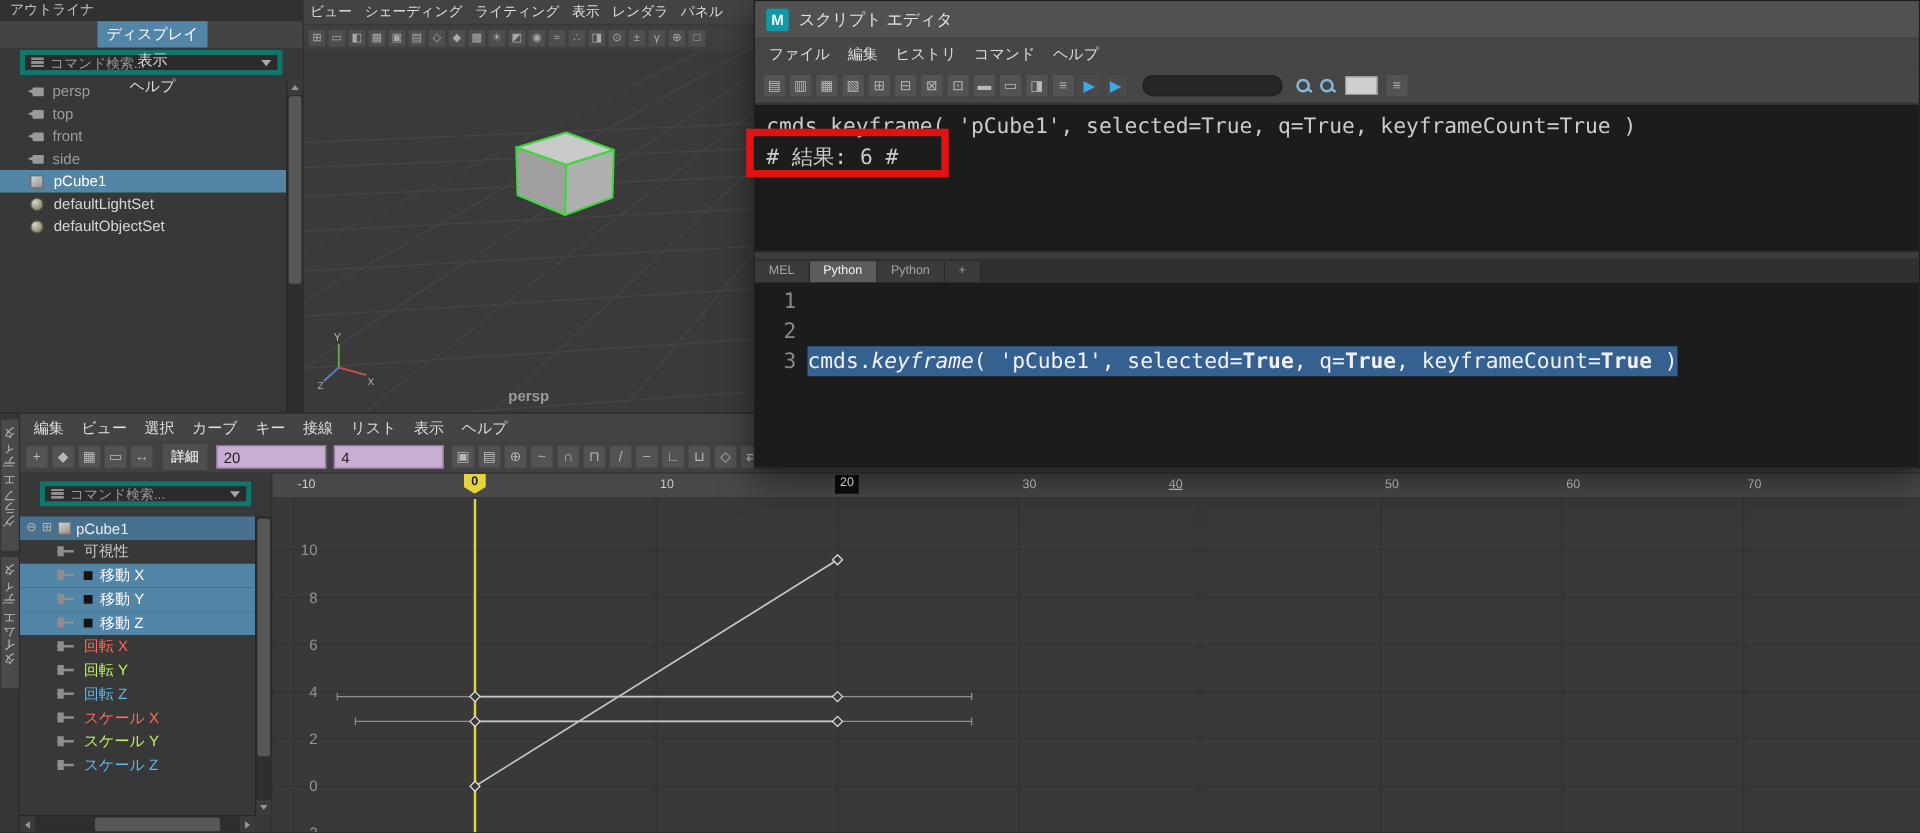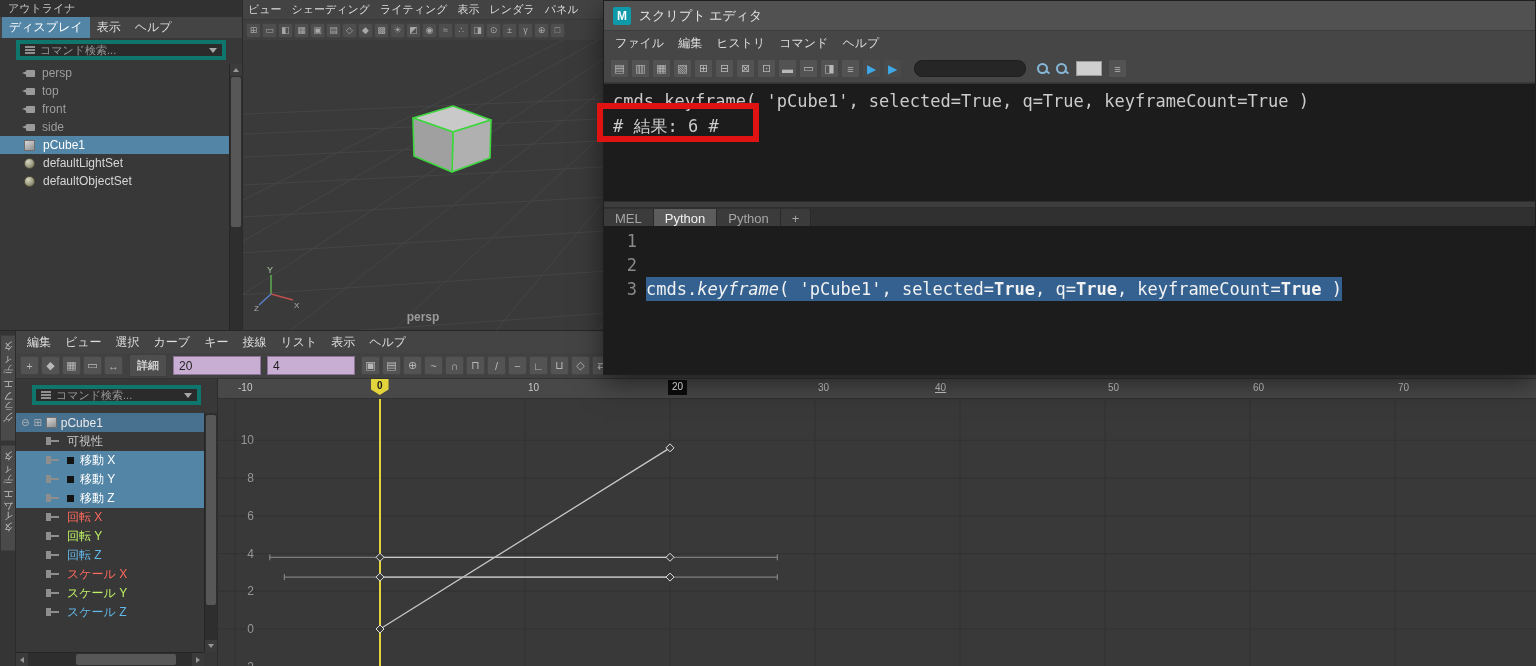--- a/index.html
+++ b/index.html
@@ -28,21 +28,21 @@
   .arr.up::after{border-left:3px solid transparent;border-right:3px solid transparent;border-bottom:4px solid #969696;}
   .arr.down::after{border-left:3px solid transparent;border-right:3px solid transparent;border-top:4px solid #969696;}
   .arr.left::after{border-top:3px solid transparent;border-bottom:3px solid transparent;border-right:4px solid #969696;}
   .arr.right::after{border-top:3px solid transparent;border-bottom:3px solid transparent;border-left:4px solid #969696;}
   .arr.up{top:0}.arr.down{bottom:0}.arr.left{left:0}.arr.right{right:0}
   .thumb{position:absolute;background:#575757;border-radius:2px;}
 
   
   #outliner{position:absolute;left:0;top:0;width:243px;height:406px;background:#383838;border-right:1px solid #2a2a2a;}
   .ol-title{height:17px;background:#313131;font-size:11px;color:#c6c6c6;line-height:17px;padding-left:8px;}
-  .ol-menus{display:flex;height:21px;background:#444;align-items:center;padding-left:2px;}
+  .ol-menus{display:flex;height:21px;background:#444;align-items:center;padding-left:2px;flex-direction:column;}
   .ol-list{position:absolute;top:64px;left:0;right:13px;bottom:14px;overflow:hidden;}
   .ol-row{display:flex;align-items:center;height:18px;padding-left:22px;font-size:12px;color:#d6d6d6;}
   .ol-row.dim .ol-label{color:#9c9c9c;}
   .ol-row.selected{background:#5285a6;}
   .ol-row.selected .ol-label{color:#fff;}
   .oli{width:15px;height:13px;position:relative;margin-right:5px;flex:none;}
   .oli.camera::before{content:"";position:absolute;left:4px;top:3px;width:9px;height:7px;background:#9a9a9a;border-radius:1px;}
   .oli.camera::after{content:"";position:absolute;left:0;top:4px;border-top:2px solid transparent;border-bottom:2px solid transparent;border-right:5px solid #9a9a9a;}
   .oli.cube{width:11px;height:11px;margin:1px 8px 0 2px;background:linear-gradient(145deg,#d8d8d8,#8f8f8f);border:1px solid #6d6d6d;}
   .oli.set{width:11px;height:11px;margin:1px 8px 0 2px;border-radius:50%;background:radial-gradient(circle at 35% 30%,#d7d7c2,#6e6e52);border:1px solid #55553f;}
@@ -105,21 +105,21 @@
   .se-search{width:112px;height:17px;background:#262626;border:1px solid #1f1f1f;border-radius:8px;margin:0 6px 0 10px;
              color:#ddd;font-size:11px;padding:0 8px;}
   .mag{position:relative;width:17px;height:17px;flex:none;}
   .mag::before{content:"";position:absolute;left:3px;top:3px;width:7px;height:7px;border:2px solid #86b7d7;border-radius:50%;}
   .mag::after{content:"";position:absolute;left:11px;top:11px;width:5px;height:2px;background:#86b7d7;transform:rotate(40deg);}
   .se-goto{width:26px;height:15px;background:#cfcfcf;border:1px solid #9a9a9a;margin:0 4px;font-size:11px;color:#222;padding:0 3px;}
   .se-history{height:118px;background:#1c1c1c;padding-top:5px;overflow:hidden;border-top:1px solid #333;flex:none;}
   .hist-line{white-space:pre;font-family:"DejaVu Sans Mono","Liberation Mono",monospace;font-size:17px;line-height:25px;color:#cbcbcb;padding-left:9px;}
   .se-split{height:7px;background:#3d3d3d;border-top:1px solid #2e2e2e;border-bottom:1px solid #2e2e2e;flex:none;}
   .se-tabs{height:18px;background:#303030;display:flex;align-items:flex-end;flex:none;}
-  .se-tab{padding:2px 11px 1px;font-size:13px;color:#a5a5a5;background:#3b3b3b;border-right:1px solid #292929;height:17px;}
+  .se-tab{padding:2px 11px 1px;font-size:10px;color:#a5a5a5;background:#3b3b3b;border-right:1px solid #292929;height:17px;}
   .se-tab.active{background:#5c5c5c;color:#f2f2f2;}
   .se-code{flex:1;background:#1c1c1c;padding-top:3px;overflow:hidden;}
   .code-row{display:flex;min-height:24px;line-height:24px;font-family:"DejaVu Sans Mono","Liberation Mono",monospace;font-size:17px;color:#cfcfcf;}
   .gutter{width:42px;flex:none;text-align:right;padding-right:9px;color:#8a8a8a;}
   .code-text{white-space:pre;}
   .code-row.selected .code-text{background:#34618f;color:#f2f2f2;}
   .tok-kw{color:#42d142;font-weight:bold;}
   .tok-fn{font-style:italic;}
   .tok-bool{font-weight:bold;}
 

